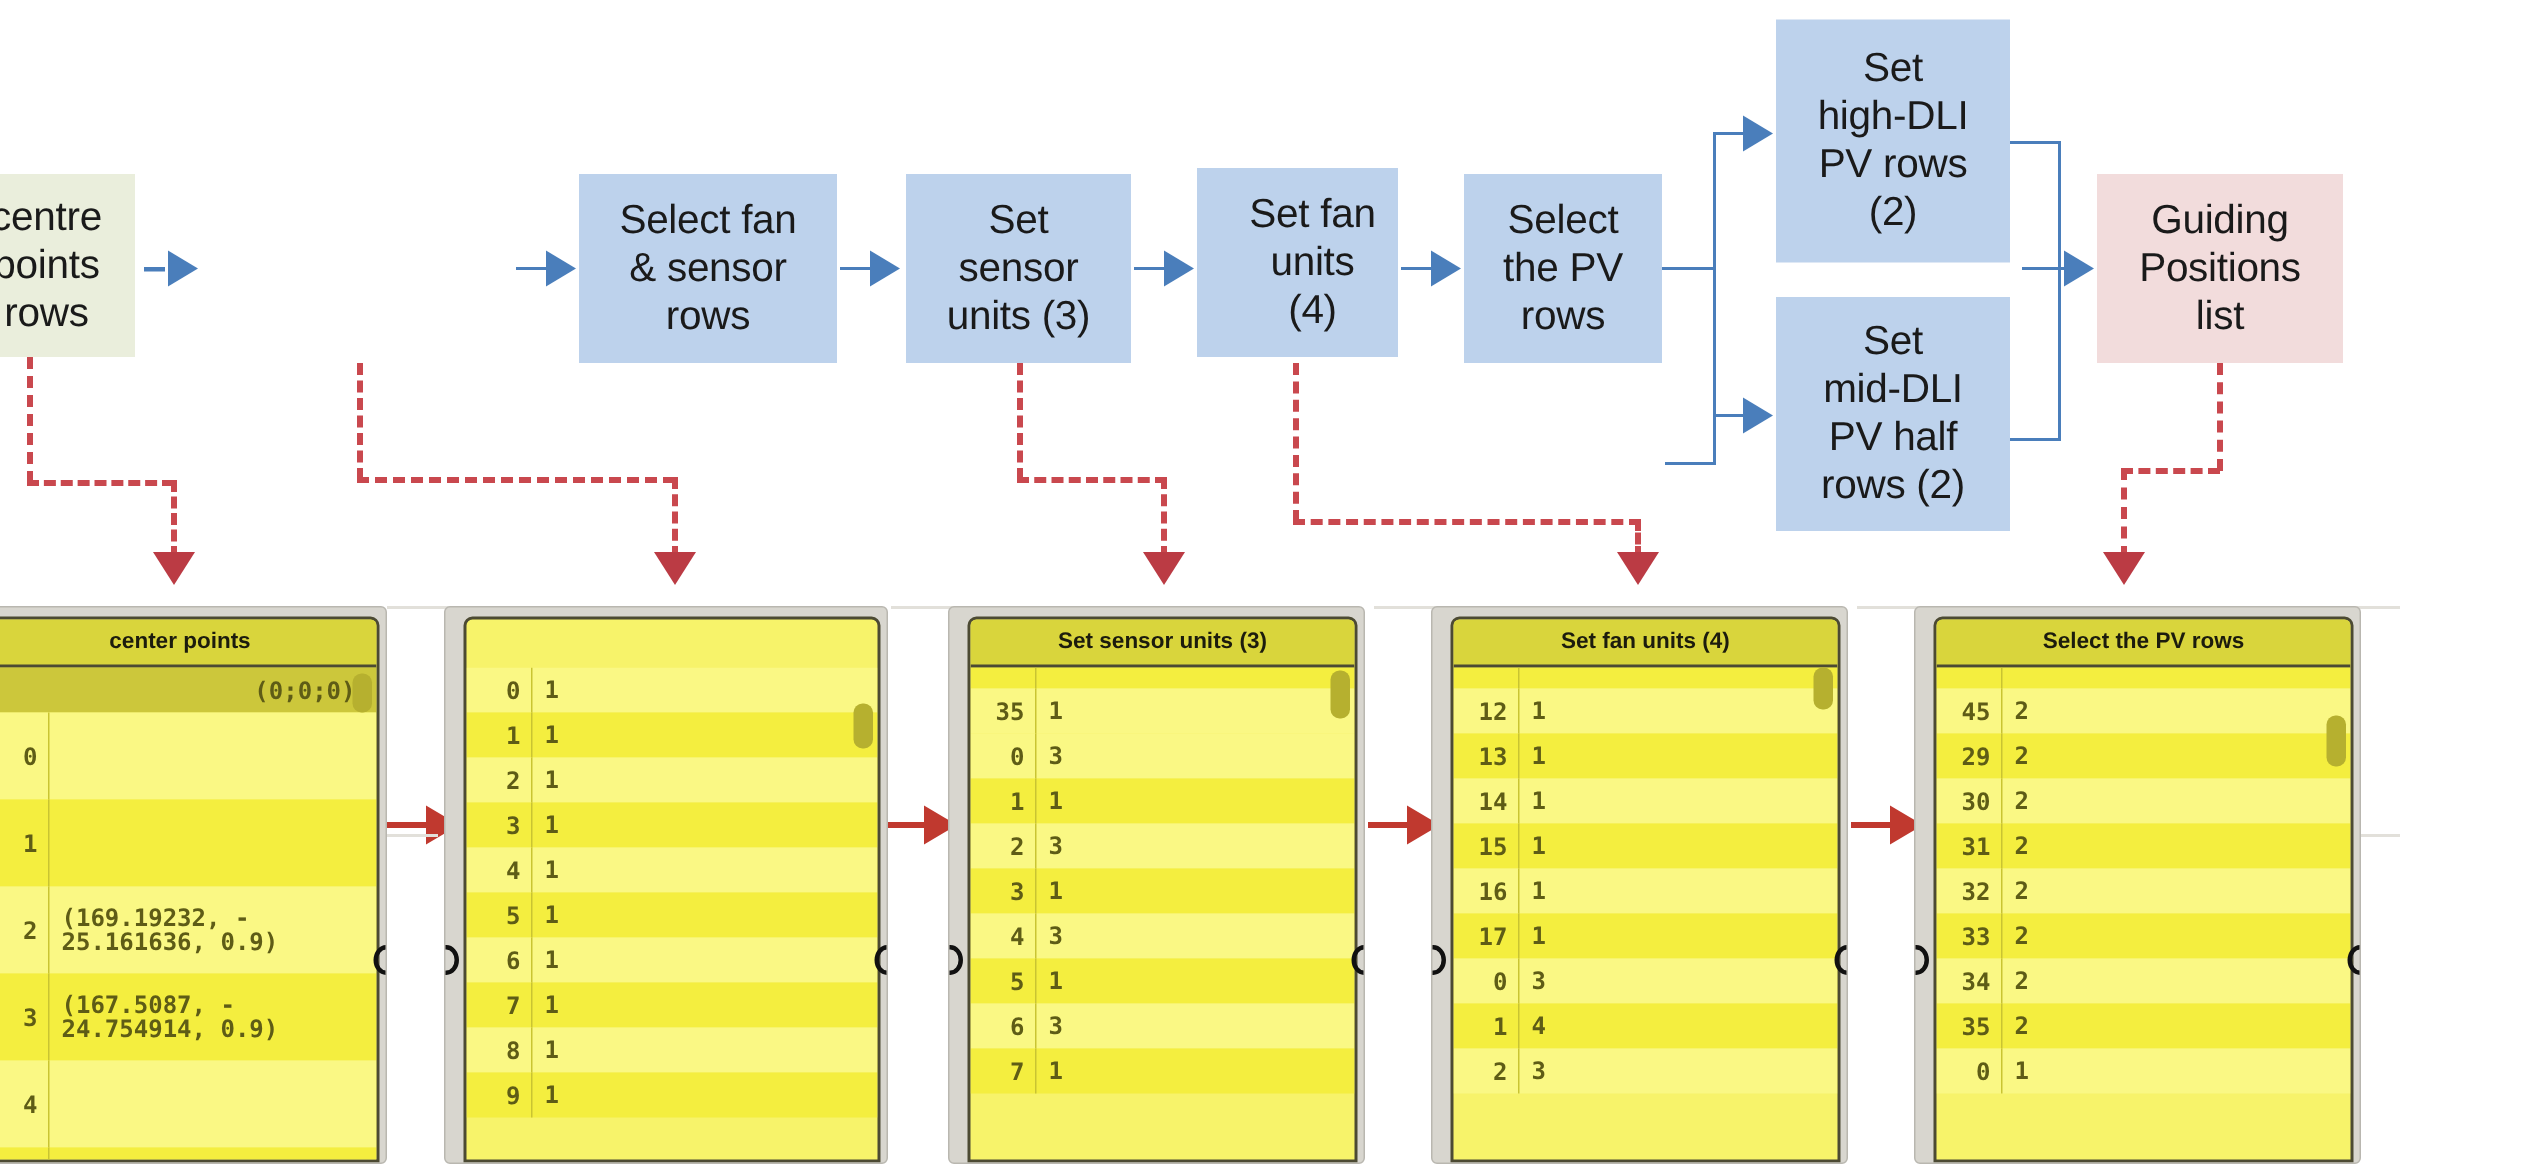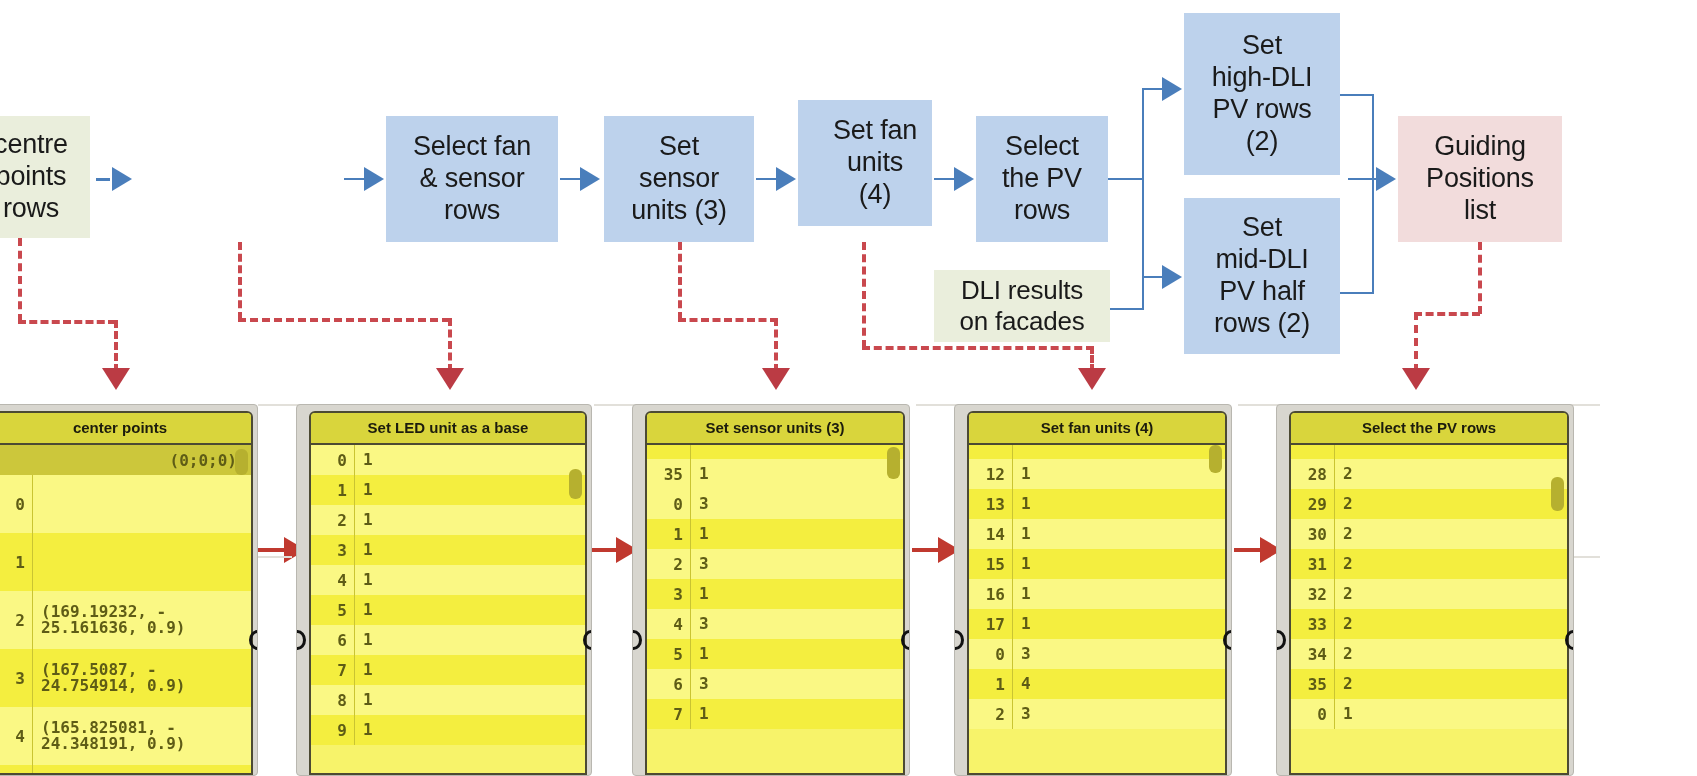--- a/index.html
+++ b/index.html
@@ -105,36 +105,32 @@
 &amp; sensor
 rows</span>
   </div>
 
   <div class="node blue" style="left:604px;top:116px;width:150px;height:126px;">
     <span style="white-space:pre-line">Set
 sensor
 units (3)</span>
   </div>
 
-  <div class="node blue" style="left:798px;top:100px;width:134px;height:126px;padding-left:24px;">
+  <div class="node blue" style="left:798px;top:112px;width:134px;height:126px;padding-left:24px;">
     <span style="white-space:pre-line">Set fan
 units
 (4)</span>
   </div>
 
   <div class="node blue" style="left:976px;top:116px;width:132px;height:126px;">
     <span style="white-space:pre-line">Select
 the PV
 rows</span>
   </div>
 
-  <div class="node olive" style="left:934px;top:270px;width:176px;height:72px;font-size:26px;">
-    <span style="white-space:pre-line">DLI results
-on facades</span>
-  </div>
 
   <div class="node blue" style="left:1184px;top:13px;width:156px;height:162px;">
     <span style="white-space:pre-line">Set
 high-DLI
 PV rows
 (2)</span>
   </div>
 
   <div class="node blue" style="left:1184px;top:198px;width:156px;height:156px;">
     <span style="white-space:pre-line">Set
@@ -242,37 +238,34 @@
             <span class="pval">(169.19232, -
 25.161636, 0.9)</span>
           </div>
         <div class="prow tall even">
             <span class="pidx">3</span>
             <span class="pval">(167.5087, -
 24.754914, 0.9)</span>
           </div>
         <div class="prow tall odd">
             <span class="pidx">4</span>
-            <span class="pval">(165.825081, -
-24.348191, 0.9)</span>
           </div>
         <div class="prow tall even">
             <span class="pidx">5</span>
             <span class="pval">(164.141462, -
 23.941468, 0.9)</span>
           </div>
       </div>
       <div class="nub" style="top:36px;height:26px;"></div>
     </div>
     <div class="grip out" style="right:-9px;top:222px;"></div>
   </div>
 
   <div class="panel" style="left:296px;top:404px;width:296px;height:372px;">
     <div class="panel-inner">
-      <div class="panel-title">Set LED unit as a base</div>
       <div class="panel-body">
         <div class="prow odd">
             <span class="pidx">0</span>
             <span class="pval">1</span>
           </div>
         <div class="prow even">
             <span class="pidx">1</span>
             <span class="pval">1</span>
           </div>
         <div class="prow odd">
@@ -418,21 +411,21 @@
 
   <div class="panel" style="left:1276px;top:404px;width:298px;height:372px;">
     <div class="panel-inner">
       <div class="panel-title">Select the PV rows</div>
       <div class="panel-body">
         <div class="prow clip even">
             <span class="pidx">27</span>
             <span class="pval">2</span>
           </div>
         <div class="prow odd">
-            <span class="pidx">28</span>
+            <span class="pidx">45</span>
             <span class="pval">2</span>
           </div>
         <div class="prow even">
             <span class="pidx">29</span>
             <span class="pval">2</span>
           </div>
         <div class="prow odd">
             <span class="pidx">30</span>
             <span class="pval">2</span>
           </div>

